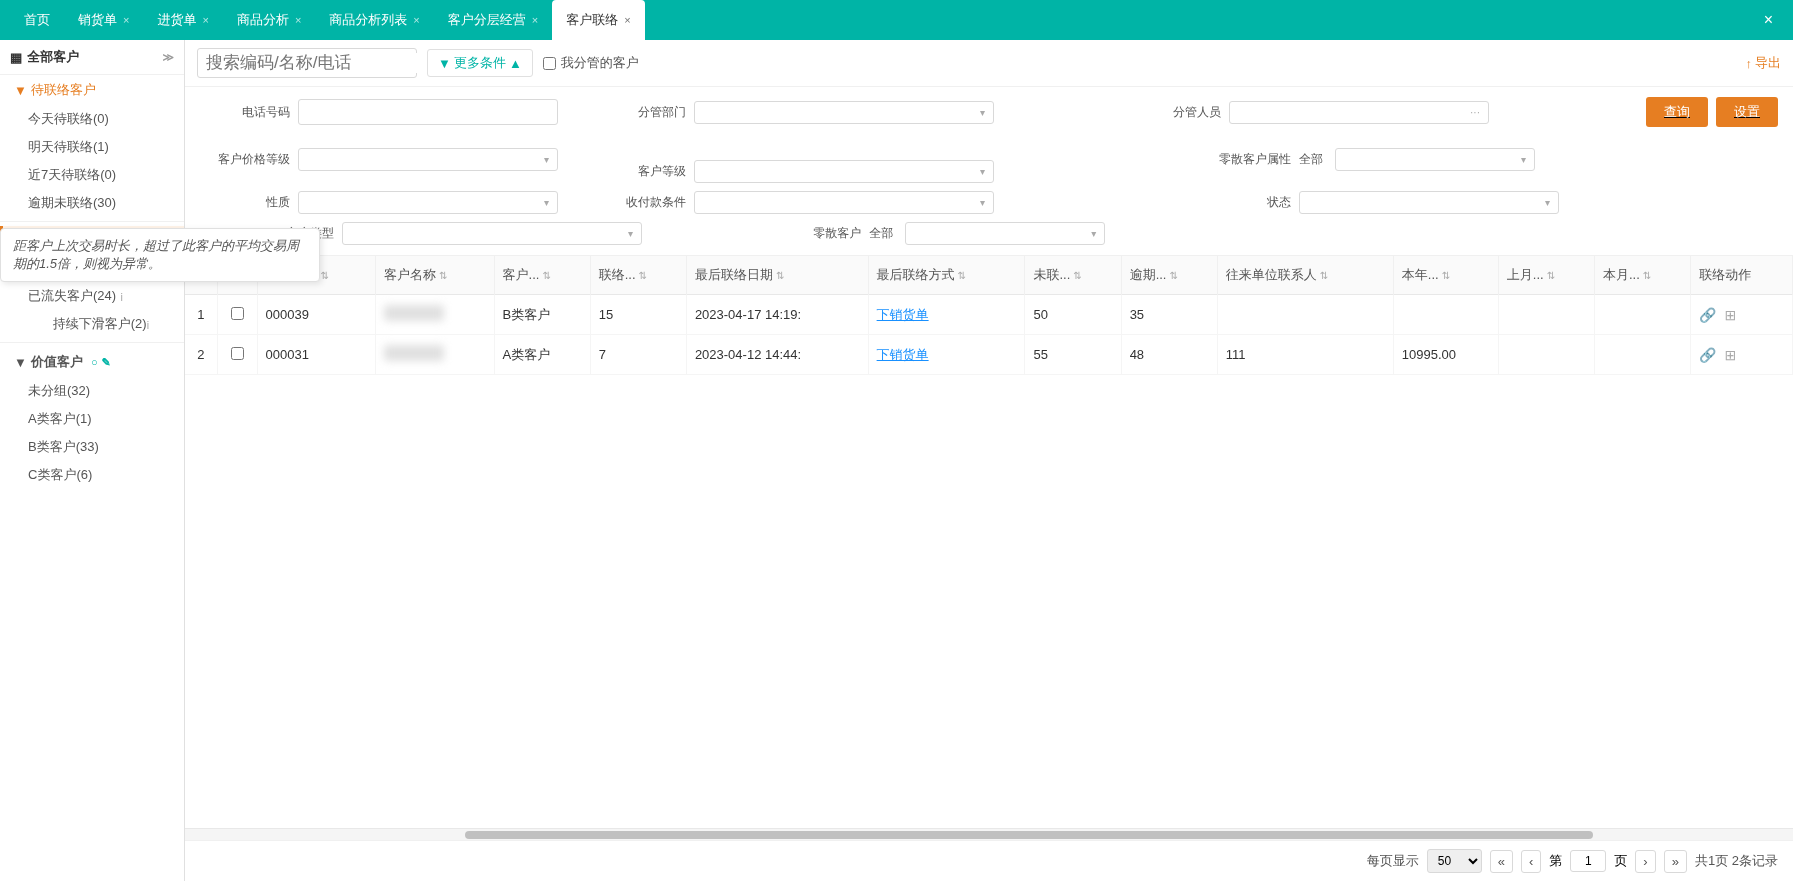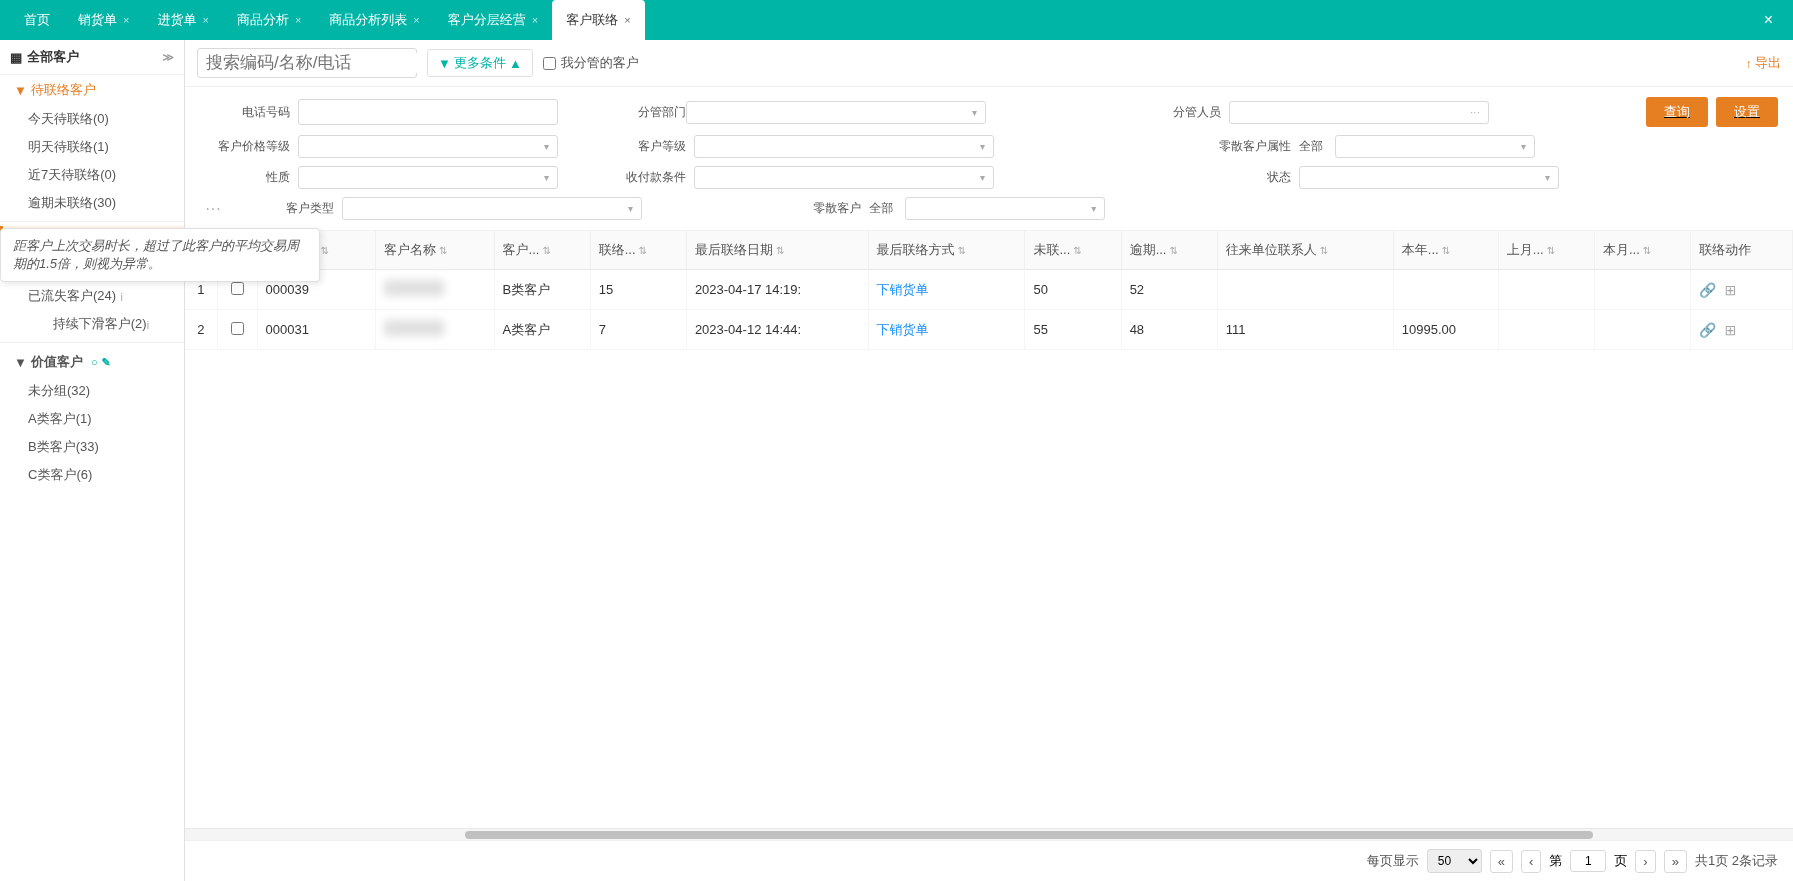--- a/index.html
+++ b/index.html
@@ -286,21 +286,21 @@
       border-bottom: 1px solid #f5f5f5;
     }
     .data-table tbody td {
       padding: 10px 8px;
       color: #333;
       border-right: 1px solid #f5f5f5;
       white-space: nowrap;
     }
     .data-table .th-checkbox { width: 40px; text-align: center; }
     .data-table .td-center { text-align: center; }
-    .data-table .link-text { color: #1890ff; cursor: pointer; }
+    .data-table .link-text { color: #1890ff; text-decoration: underline; cursor: pointer; }
     .data-table .action-icons { display: flex; gap: 8px; }
     .data-table .action-icon { color: #aaa; cursor: pointer; font-size: 14px; }
     .gear-th { width: 32px; text-align: center; }
 
     
     .blurred-name {
       display: inline-block;
       background: #e0e0e0;
       border-radius: 3px;
       width: 60px;
@@ -489,21 +489,21 @@
         <span>↑</span>
         <span>导出</span>
       </div>
     </div>
 
     <div class="filter-panel">
 
       <div class="filter-row">
         <span class="filter-label">电话号码</span>
         <input class="filter-input" type="text" style="max-width: 260px;">
-        <div style="flex:2;display:flex;align-items:center;margin-left:30px;">
+        <div style="flex:2;display:flex;align-items:center;gap:8px;margin-left:30px;">
           <span class="filter-label">分管部门</span>
           <div class="filter-select" style="flex:1;max-width:300px;">
             <span></span>
             <span class="arrow">▾</span>
           </div>
         </div>
         <div style="flex:2;display:flex;align-items:center;gap:8px;margin-left:20px;">
           <span class="filter-label">分管人员</span>
           <div class="filter-select" style="flex:1;max-width:260px;">
             <span></span>
@@ -515,21 +515,21 @@
           <button class="btn-settings">设置</button>
         </div>
       </div>
 
       <div class="filter-row">
         <span class="filter-label">客户价格等级</span>
         <div class="filter-select" style="max-width:260px;">
           <span></span>
           <span class="arrow">▾</span>
         </div>
-        <div style="flex:2;display:flex;align-items:center;gap:8px;margin-left:30px;">
+        <div style="flex:2;display:flex;align-items:center;gap:8px;margin-left:30px;margin-top:25px;">
           <span class="filter-label">客户等级</span>
           <div class="filter-select" style="flex:1;max-width:300px;">
             <span></span>
             <span class="arrow">▾</span>
           </div>
         </div>
         <div style="flex:2;display:flex;align-items:center;gap:8px;margin-left:20px;">
           <span class="filter-label">零散客户属性</span>
           <span style="font-size:12px;color:#555;margin-right:4px;">全部</span>
           <div class="filter-select" style="flex:1;max-width:200px;">
@@ -607,21 +607,21 @@
           <tr class="table-row">
             <td class="td-center">1</td>
             <td class="td-center"><input type="checkbox" style=""></td>
             <td>000039</td>
             <td><span class="blurred-name"></span></td>
             <td>B类客户</td>
             <td>15</td>
             <td>2023-04-17 14:19:</td>
             <td><span class="link-text">下销货单</span></td>
             <td>50</td>
-            <td>52</td>
+            <td>35</td>
             <td></td>
             <td></td>
             <td></td>
             <td></td>
             <td>
               <div class="action-icons">
                 <span class="action-icon">🔗</span>
                 <span class="action-icon">⊞</span>
               </div>
             </td>

